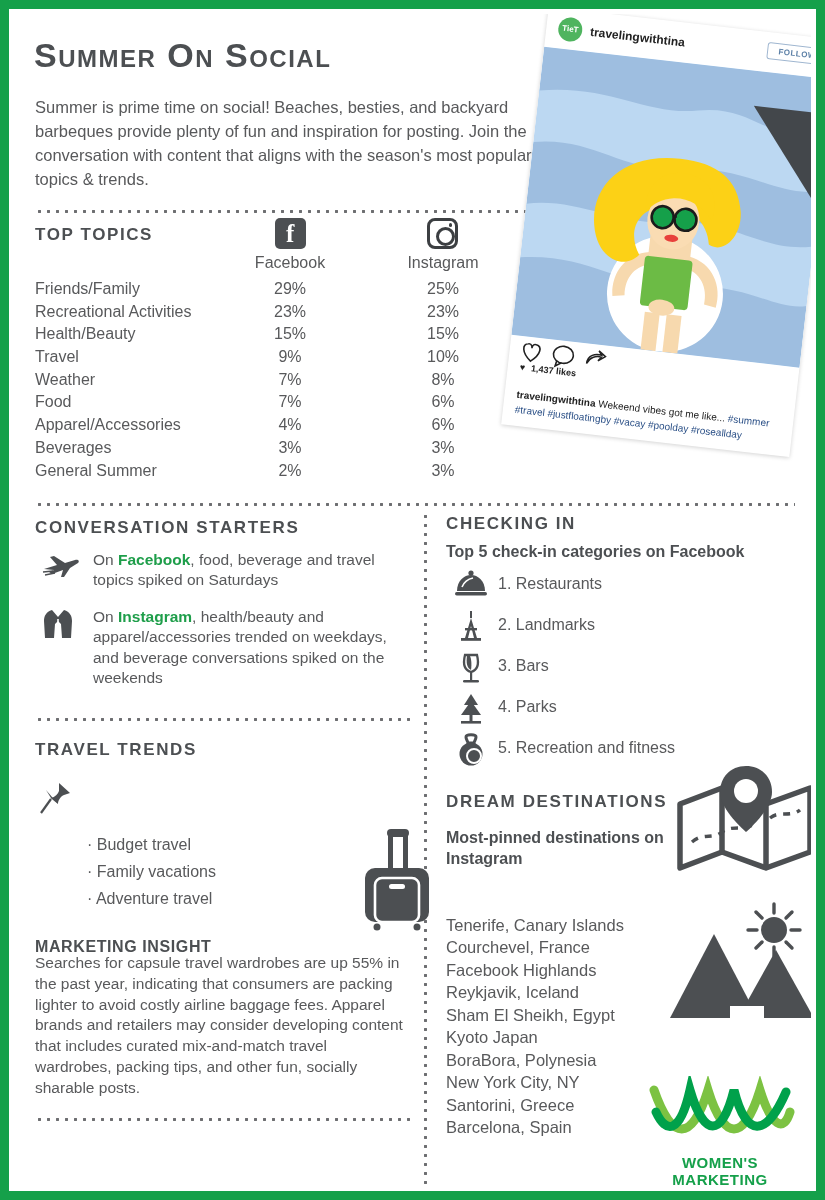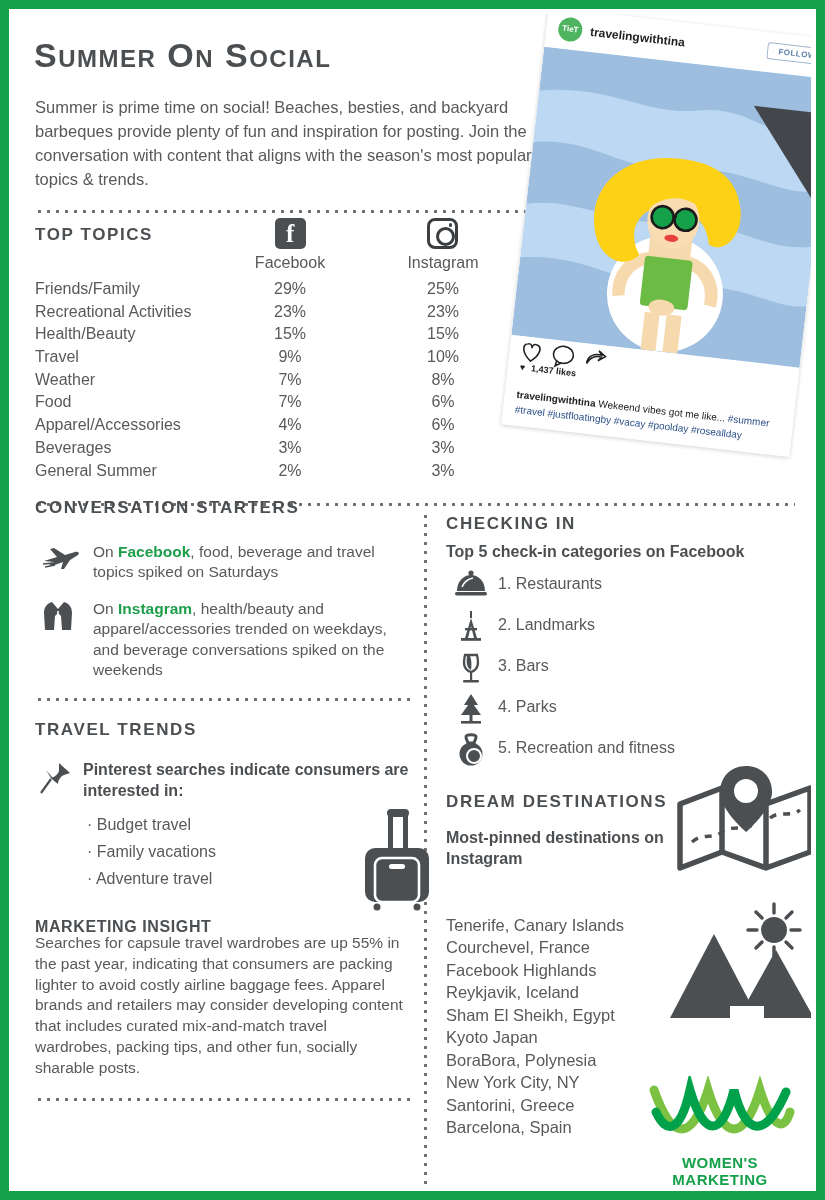--- a/index.html
+++ b/index.html
@@ -108,24 +108,24 @@
   }
   .tt-row {
     position: relative; height: 22.7px;
     font-size: 16px; color: #58595b;
   }
   .tt-label { position: absolute; left: 0; top: 0; }
   .tt-v1 { position: absolute; left: 195px; top: 0; width: 120px; text-align: center; }
   .tt-v2 { position: absolute; left: 348px; top: 0; width: 120px; text-align: center; }
 
   
-  .col-left { position: absolute; left: 21px; top: 484px; width: 378px; }
+  .col-left { position: absolute; left: 21px; top: 504px; width: 378px; }
   .col-right { position: absolute; left: 432px; top: 500px; width: 365px; }
 
-  .cs-item { position: relative; padding-left: 58px; margin-top: 24px; }
+  .cs-item { position: relative; padding-left: 58px; margin-top: 12px; }
   .cs-icon { position: absolute; left: 6px; top: 2px; }
 
   .ic { fill: #4c4f52; }
 
   
   .ci-sub { font-weight: bold; color: #4c4f52; font-size: 16px; margin-top: 9px; }
   .ci-row { position: relative; height: 35px; margin-top: 6px; }
   .ci-icon { position: absolute; left: 8px; top: 0; width: 34px; height: 34px; }
   .ci-label { position: absolute; left: 52px; top: 6px; font-size: 16px; color: #58595b; }
 
@@ -358,21 +358,20 @@
       <div class="sec-head" style="position:absolute; top:222px; left:0;">TRAVEL TRENDS</div>
 
       <div class="tr-lead" style="position:absolute; top:252px; left:0; width:378px;">
         <span class="tr-pin">
           <svg width="36" height="38" viewBox="0 0 36 38" class="ic">
             <path d="M22 3 L33 13 L27 15 C24 16 21 20 21 24 L14 18 C18 17 21 14 22 11 Z" fill="#4c4f52"></path>
             <path d="M21 24 L9 10 L14 18 Z" fill="#4c4f52"></path>
             <path d="M14 19 L4 33" stroke="#4c4f52" stroke-width="2.2"></path>
           </svg>
         </span>
-        <span>Pinterest searches indicate consumers are interested in:</span>
       </div>
 
       <div class="tr-bullets" style="position:absolute; top:308px; left:0;" id="tr-bullets">
           <div>· Budget travel</div>
           <div>· Family vacations</div>
           <div>· Adventure travel</div>
         </div>
 
       <div class="mi-head" style="position:absolute; top:412px; left:0;">MARKETING INSIGHT</div>
       <div class="mi-body" style="position:absolute; top:433px; left:0;">Searches for capsule travel wardrobes are up 55% in the past year, indicating that consumers are packing lighter to avoid costly airline baggage fees. Apparel brands and retailers may consider developing content that includes curated mix-and-match travel wardrobes, packing tips, and other fun, socially sharable posts.</div>

